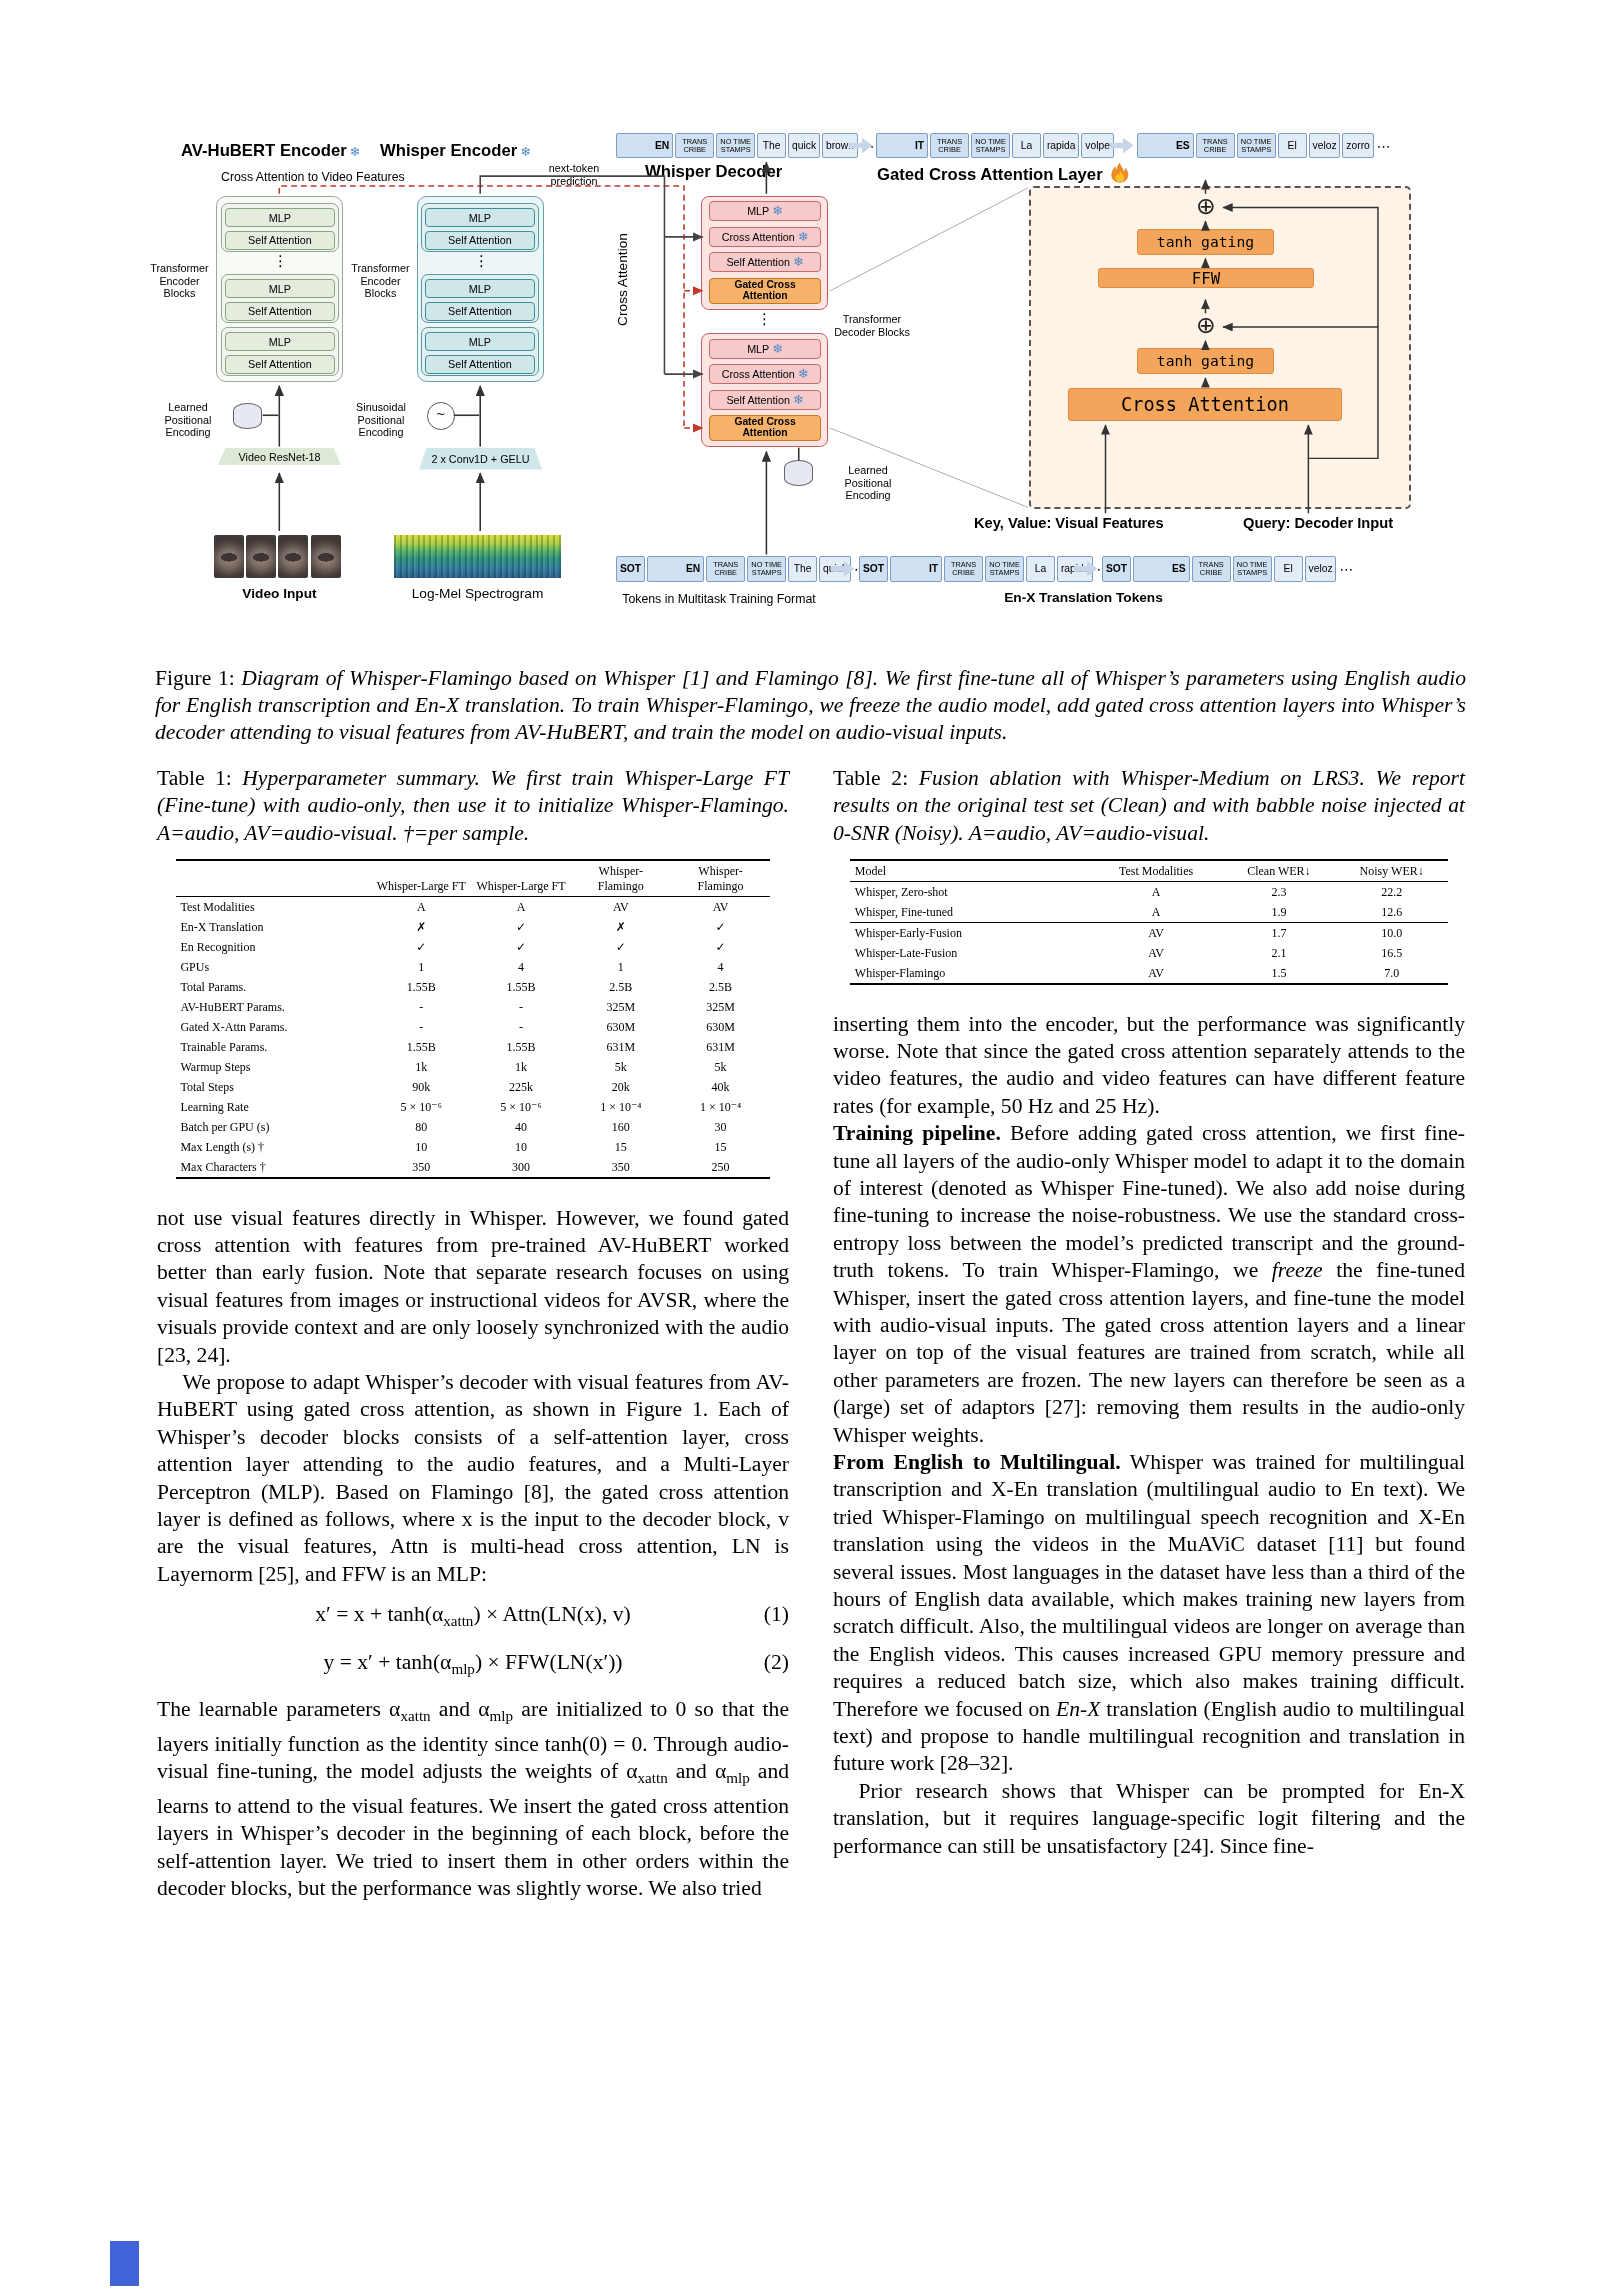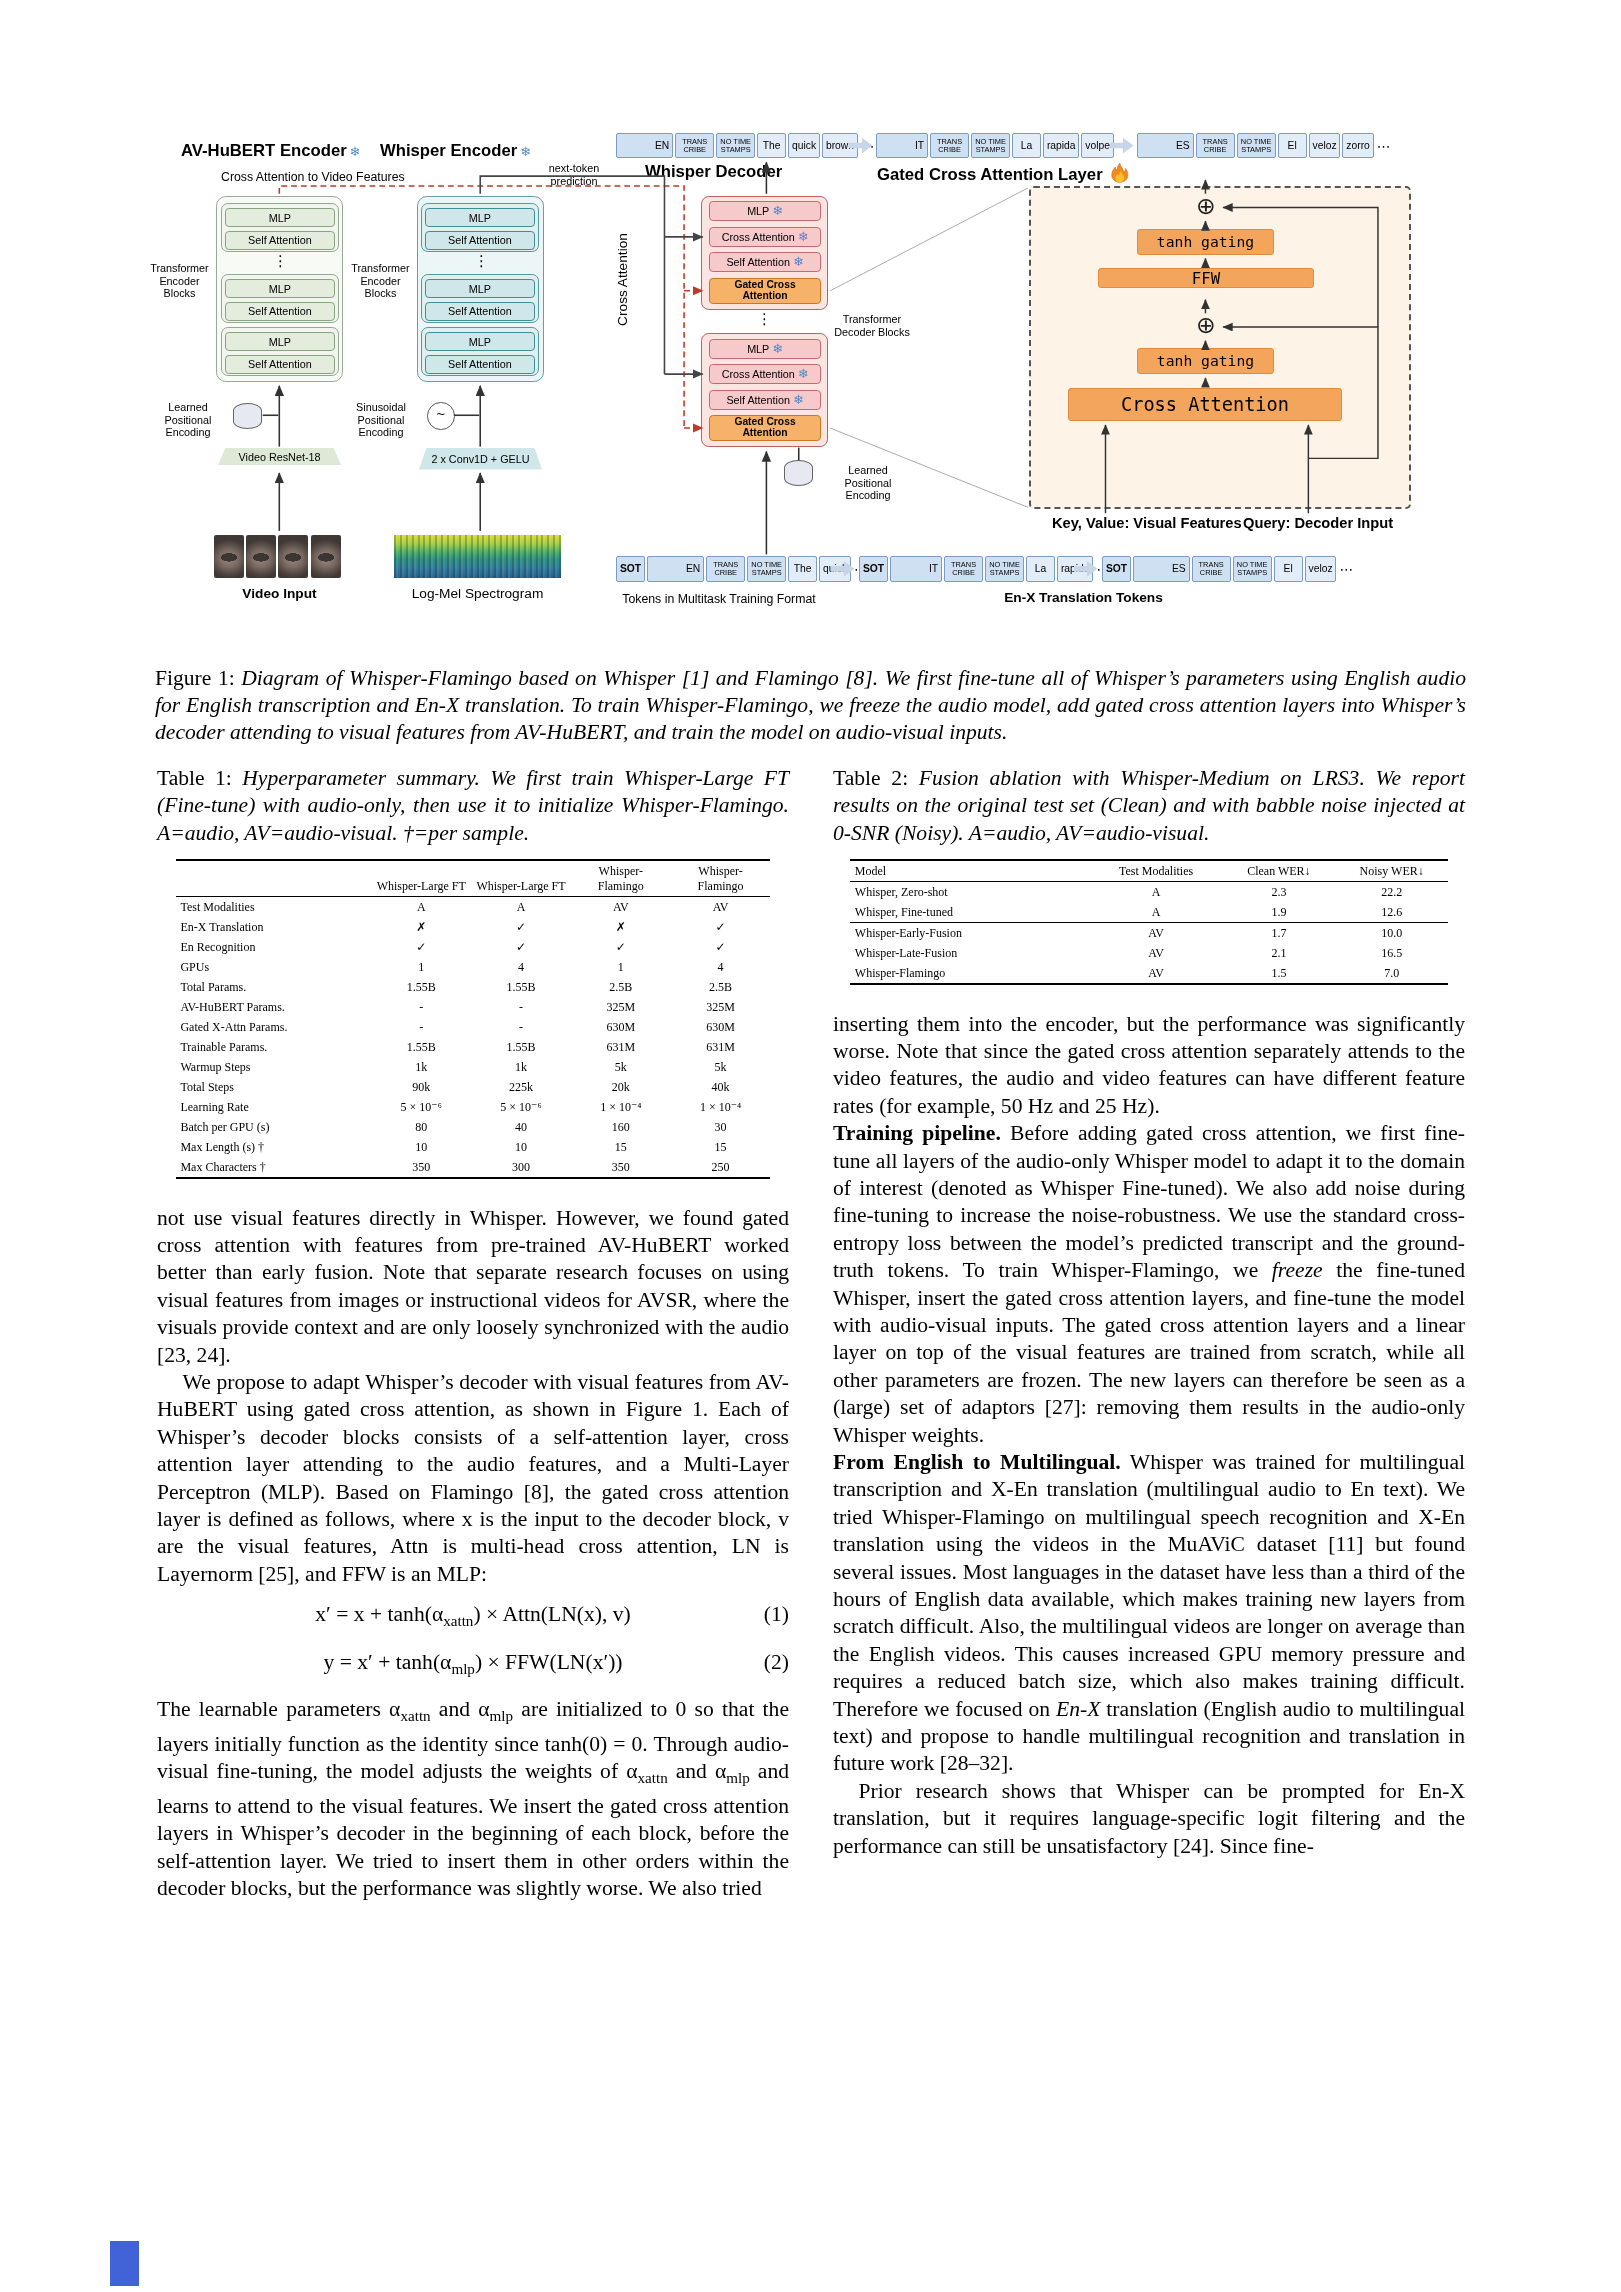--- a/index.html
+++ b/index.html
@@ -14,21 +14,21 @@
   .lbl-m{font-size:12.3px;white-space:nowrap;}
   .lbl-s{font-size:10.8px;line-height:1.18;text-align:center;}
   .lbl-bot{font-size:13.7px;text-align:center;}
   .sf{color:#4a86c8;font-size:12.7px;margin-left:2.9px;}
   .vlabel{font-size:13.7px;text-align:center;transform:rotate(-90deg);}
 
   .token-row{display:flex;gap:2px;height:25.5px;align-items:stretch;}
   .tok{border:1px solid #7d9cc4;background:#cfe0f2;border-radius:2px;
        font-size:10.3px;display:flex;align-items:center;justify-content:center;
        padding:0 2.9px;box-sizing:border-box;}
-  .tok.lang{font-weight:normal;min-width:23.5px;padding-left:38px;}
+  .tok.lang{font-weight:bold;min-width:23.5px;padding-left:38px;}
   .tok.sot{font-weight:bold;min-width:29px;}
   .tok.sp{font-size:7.4px;line-height:7.8px;width:39px;text-align:center;padding:0 1px;}
   .tok.word{background:#e3edf8;min-width:29px;}
   .tok.dots{border:none;background:none;font-size:13.7px;padding:0 1px;}
   .blk-arrow{width:23.5px;height:15.7px;background:#c8d4e8;
        clip-path:polygon(0 32%,55% 32%,55% 0,100% 50%,55% 100%,55% 68%,0 68%);}
 
   .enc-rect{border-radius:9.8px;box-sizing:border-box;}
   .enc-rect.green{background:#f8faf6;border:1.4px solid #9aa89a;}
   .enc-rect.teal{background:#ecf6f7;border:1.4px solid #64a0a8;}
@@ -221,21 +221,21 @@
   <div class="a cyl" style="left:637px;top:335px"></div>
   <div class="a lbl-s" style="left:678px;top:339px;width:86px">Learned Positional Encoding</div>
 
   <div class="a detail-rect" style="left:882px;top:61px;width:382px;height:323px"></div>
   <div class="a oplus" style="left:1047px;top:70px">⊕</div>
   <div class="a obox" style="left:990px;top:104px;width:137px;height:25.5px">tanh gating</div>
   <div class="a obox" style="left:951px;top:143px;width:216px;height:20px;font-size:15.7px">FFW</div>
   <div class="a oplus" style="left:1047px;top:189px">⊕</div>
   <div class="a obox" style="left:990px;top:223px;width:137px;height:25.5px">tanh gating</div>
   <div class="a obox" style="left:921px;top:263px;width:274px;height:33px;font-size:18.6px">Cross Attention</div>
-  <div class="a" style="left:905px;top:390px;font-weight:bold;font-size:14.7px">Key, Value: Visual Features</div>
+  <div class="a" style="left:827px;top:390px;font-weight:bold;font-size:14.7px">Key, Value: Visual Features</div>
   <div class="a" style="left:1096px;top:390px;font-weight:bold;font-size:14.7px">Query: Decoder Input</div>
 
   <div class="a token-row" style="left:469px;top:431px">
     <div class="tok sot">SOT</div>
     <div class="tok lang">EN</div>
     <div class="tok sp">TRANS CRIBE</div>
     <div class="tok sp">NO TIME STAMPS</div>
     <div class="tok word">The</div>
     <div class="tok word">quick</div>
     <div class="tok dots">⋯</div>

